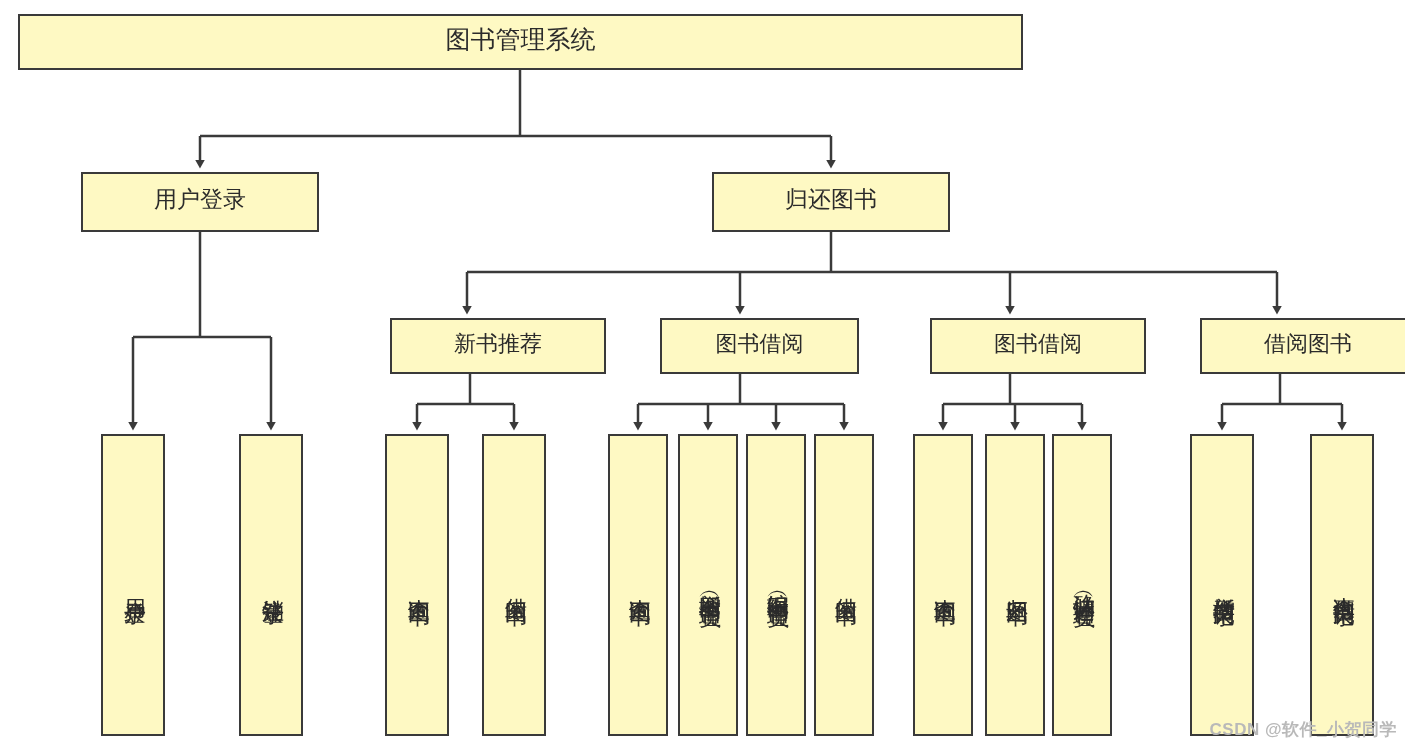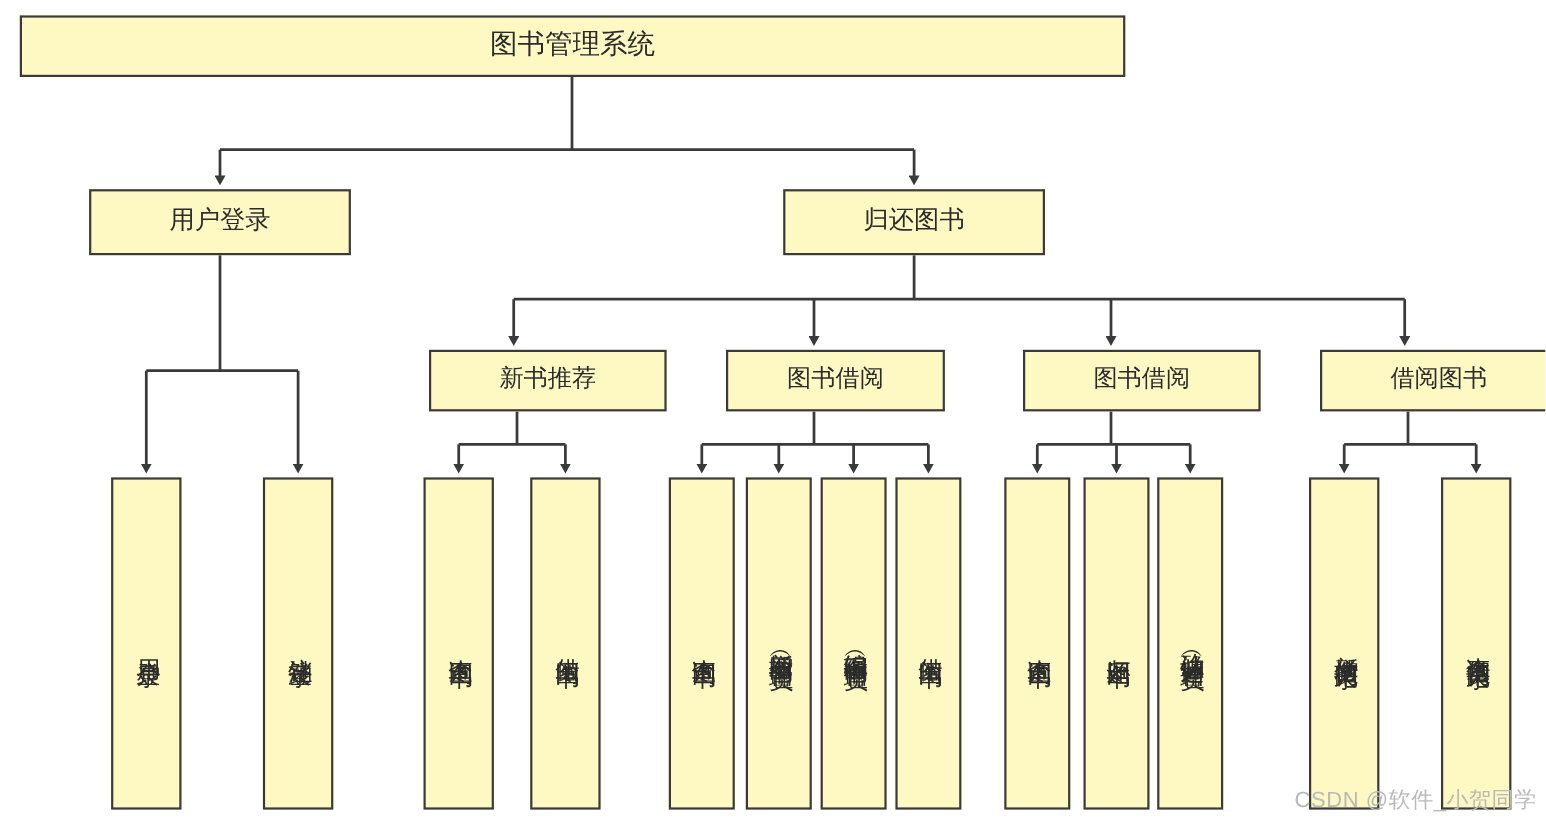--- a/index.html
+++ b/index.html
@@ -62,24 +62,25 @@
     text-orientation: upright;
     letter-spacing: 2px;
     line-height: 1.0;
     white-space: pre;
     max-height: 100%;
   }
   #watermark {
     position: absolute;
     right: 8px;
     bottom: 6px;
-    font-size: 20px;
+    font-size: 17px;
     color: #b9b9b9;
     letter-spacing: 0.5px;
     user-select: none;
+    font-weight: bold;
   }
 </style>
 </head>
 <body>
 
 <div id="canvas">
 
   <svg id="edges" viewBox="0 0 1405 747" xmlns="http://www.w3.org/2000/svg">
     <defs>
       <marker id="arrowhead" markerWidth="9" markerHeight="10" refX="1.5" refY="5" orient="auto" markerUnits="userSpaceOnUse">

